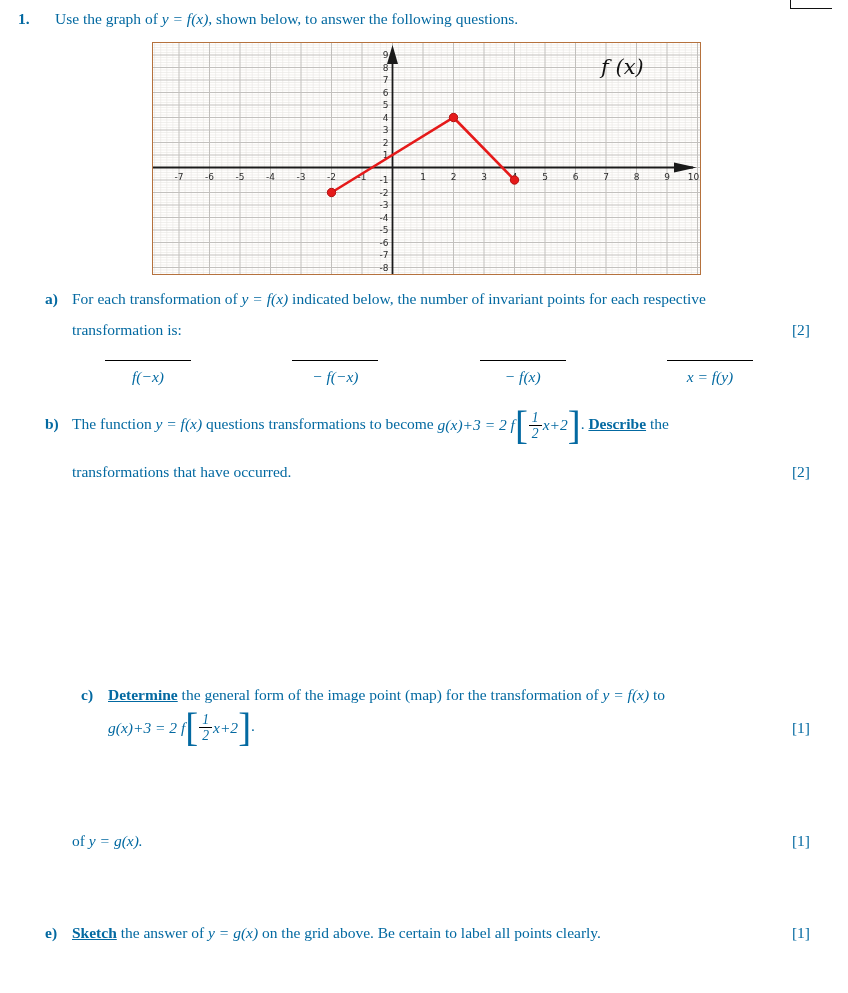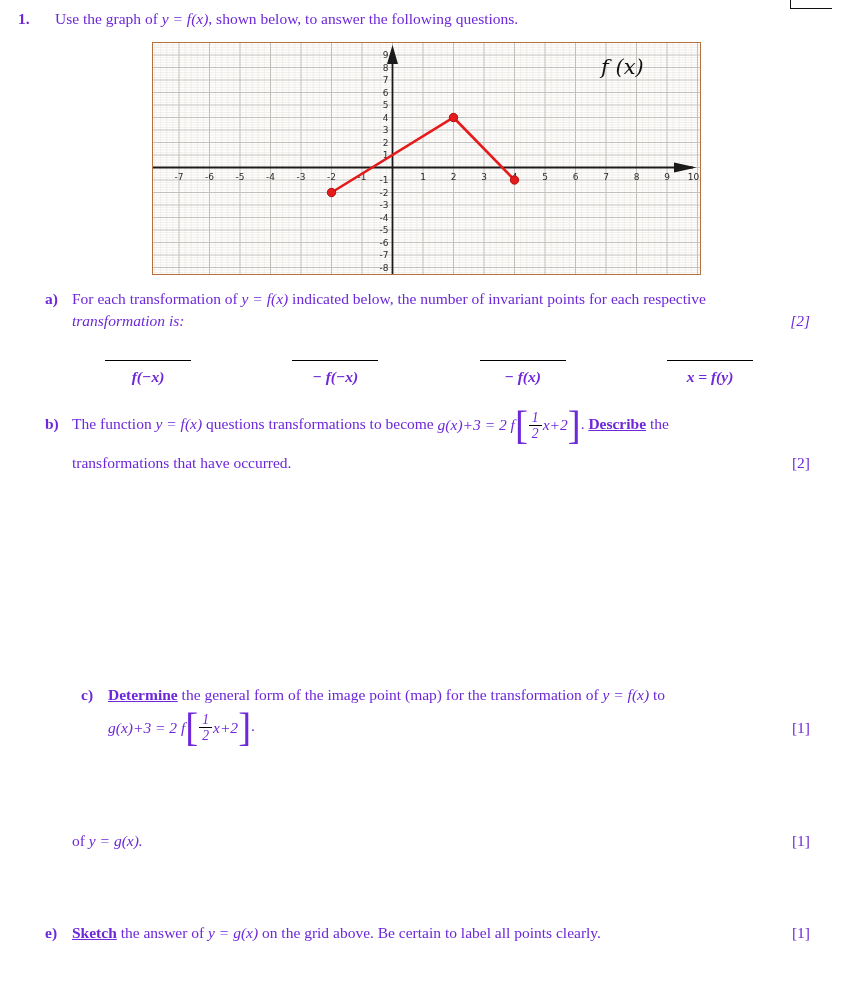--- a/index.html
+++ b/index.html
@@ -1,17 +1,17 @@
 <!DOCTYPE html>
 <html><head>
 <meta charset="utf-8">
 <style>
   html,body{margin:0;padding:0;background:#ffffff;}
   #page{position:relative;width:832px;height:993px;background:#ffffff;overflow:hidden;
-        font-family:"Liberation Serif",serif;font-size:15.5px;color:#6d28d9;line-height:1.45;}
+        font-family:"Liberation Serif",serif;font-size:15.5px;color:#0369a1;line-height:1.45;}
   .math{font-style:italic;}
   .b{font-weight:bold;text-decoration:underline;}
   .row{position:relative;white-space:nowrap;}
   .marks{position:absolute;right:0;top:0;}
   .marks.mid{top:50%;transform:translateY(-50%);}
   .qlabel{font-weight:bold;display:inline-block;width:27px;}
   .indent{padding-left:27px;}
   .sec{position:absolute;left:45px;right:22px;}
 
   
@@ -22,35 +22,35 @@
   #graph-box{position:absolute;top:42px;left:152px;width:547px;height:231px;
              border:1.6px solid #b5713d;background:#fffefd;}
   #graph-svg{display:block;}
   .tick{font:9px "DejaVu Sans",sans-serif;fill:#2b2b2b;}
   .fx-label{font:italic 21px "DejaVu Serif",serif;fill:#111;}
 
   
   #blanks{position:absolute;top:360px;left:105px;width:648px;display:flex;justify-content:space-between;}
   .blank{width:86px;text-align:center;}
   .blank .rule{border-top:1.7px solid #000;height:5px;}
-  .blank .lbl{font-style:italic;font-weight:bold;}
+  .blank .lbl{font-style:italic;}
 
   
   .expr{display:inline-flex;align-items:center;font-style:italic;vertical-align:middle;}
   .expr .br{font-size:250%;font-weight:200;font-style:normal;line-height:1;transform:scaleY(1.04);}
   .frac{display:inline-flex;flex-direction:column;align-items:center;font-size:88%;line-height:1.12;margin:0 1px;}
   .frac .num{border-bottom:1.3px solid #000;padding:0 3px;}
 
   #sec-a{top:288px;}
   #sec-b{top:406px;}
   #sec-c{top:684px;margin-left:36px;}
   #sec-d{top:820px;}
   #sec-e{top:922px;}
-  #sec-a .indent{font-style:italic;}
-  #sec-b .indent{margin-top:7px;}
+  #sec-a .indent{margin-top:9px;}
+  #sec-b .indent{margin-top:16px;}
   #sec-d .indent{margin-top:10px;font-family:Liberation Serif, serif;}
 
   
   #corner-artifact{position:absolute;top:0;left:790px;width:52px;height:8px;
                    border:1.6px solid #111;border-top:none;}
 </style>
 </head>
 <body>
 
 <div id="page">

